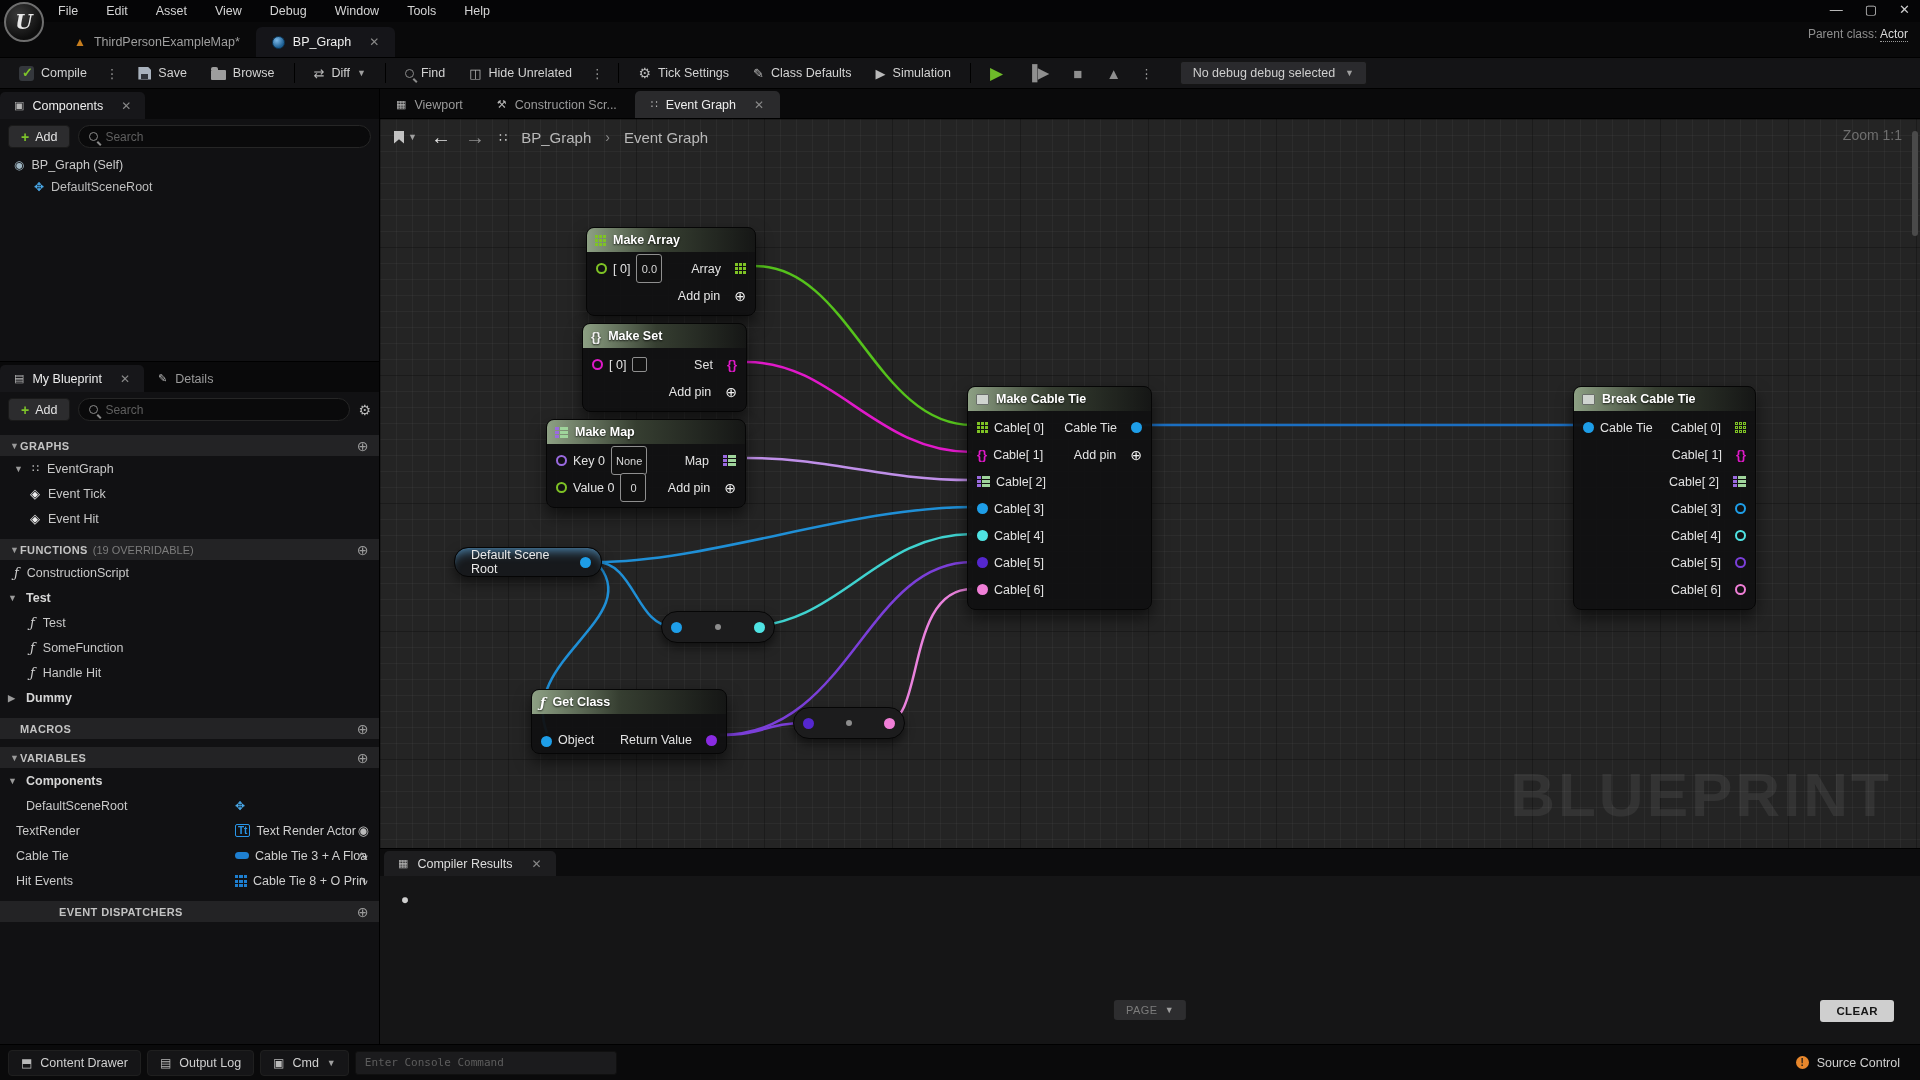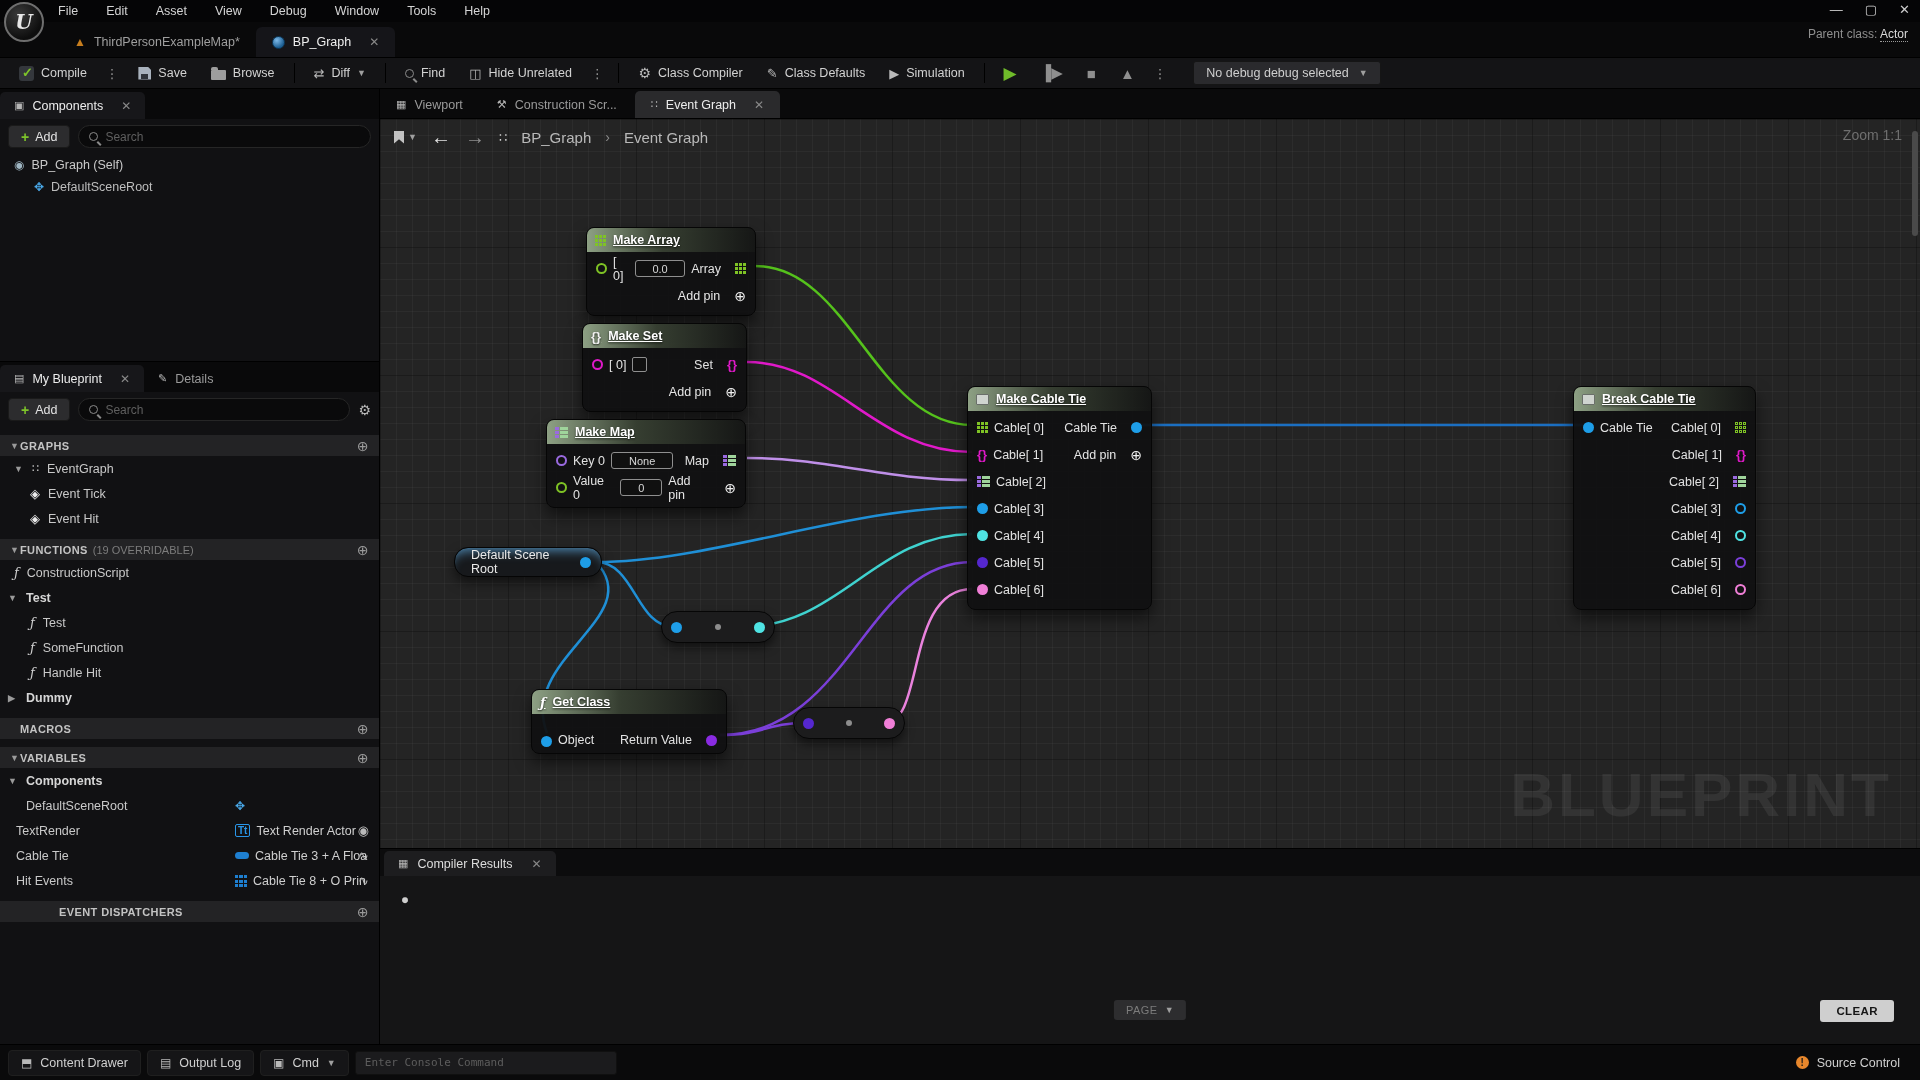--- a/index.html
+++ b/index.html
@@ -104,42 +104,42 @@
   .crumb-sep { color:#8a8a8a; font-size:14px; }
   .zoom-label { position:absolute; right:18px; top:8px; font-size:14px; color:#6f6f6f; z-index:30; }
   .watermark { position:absolute; right:28px; bottom:18px; font-size:62px; font-weight:bold; color:rgba(255,255,255,.07); letter-spacing:3px; z-index:1; }
   .v-scroll { position:absolute; right:2px; top:12px; width:6px; height:105px; background:#4a4a4a; border-radius:3px; z-index:40; }
 
   svg.wires { position:absolute; inset:0; z-index:2; pointer-events:none; }
 
   
   .node { position:absolute; z-index:5; background:rgba(17,17,18,.95); border:1px solid #060606; border-radius:8px; box-shadow:0 8px 16px rgba(0,0,0,.55); color:#e2e2e2; }
   .node-header { height:24px; display:flex; align-items:center; gap:7px; padding:0 8px; border-radius:7px 7px 0 0; font-weight:bold; font-size:12.5px; color:#fff; text-shadow:0 1px 2px rgba(0,0,0,.8);
-    background:linear-gradient(90deg, rgba(148,168,138,.95) 0%, rgba(84,99,74,.55) 45%, rgba(40,46,36,.18) 100%);text-decoration:underline; }
+    background:linear-gradient(90deg, rgba(148,168,138,.95) 0%, rgba(84,99,74,.55) 45%, rgba(40,46,36,.18) 100%); }
   .hdr-glyph { font-size:11px; color:#f2f2f2; font-weight:normal; }
   .hdr-struct { width:13px; height:11px; background:#cfd4cf; border:1px solid #6a6f6a; border-radius:1px; }
   .node-body { padding:3px 0 6px; }
   .prow { height:27px; display:flex; align-items:center; gap:6px; padding:0 9px; }
   .prow .right { margin-left:auto; display:flex; align-items:center; gap:14px; }
   .pin { width:11px; height:11px; border-radius:50%; flex:none; }
   .pin.solid-blue { background:#1e9ee8; } .pin.hollow-blue { border:2px solid #1e9ee8; }
   .pin.solid-cyan { background:#4fe3e3; } .pin.hollow-cyan { border:2px solid #4fe3e3; }
   .pin.solid-indigo { background:#5527cf; } .pin.hollow-indigo { border:2px solid #7b3fd9; }
   .pin.solid-pink { background:#f07fd7; } .pin.hollow-pink { border:2px solid #f07fd7; }
   .pin.solid-violet { background:#8a2be2; } .pin.hollow-violet { border:2px solid #9a6ae0; }
   .pin.hollow-green { border:2px solid #7fc325; }
   .pin.hollow-magenta { border:2px solid #e019c9; }
   .set-glyph { color:#e019c9; font-weight:bold; font-size:13px; }
   .grid-glyph { display:inline-grid; grid-template-columns:repeat(3,3px); grid-auto-rows:3px; gap:1px; }
   .grid-glyph i { background:#7fc325; }
   .grid-glyph.hollow i { background:transparent; outline:1px solid #7fc325; outline-offset:-1px; }
   .map-glyph { display:inline-grid; grid-template-columns:4px 8px; grid-auto-rows:3px; gap:1px; }
   .map-glyph i:nth-child(odd) { background:#9a6ae0; }
   .map-glyph i:nth-child(even) { background:#9fd49b; }
-  .pin-field { min-width:26px; height:17px; border:1px solid #8f8f8f; border-radius:3px; background:#101010; color:#d8d8d8; font-size:11px; display:flex; align-items:center; justify-content:center; padding:0 17px; }
+  .pin-field { min-width:26px; height:29px; border:1px solid #8f8f8f; border-radius:3px; background:#101010; color:#d8d8d8; font-size:11px; display:flex; align-items:center; justify-content:center; padding:0 4px; }
   .pin-check { width:15px; height:15px; border:1px solid #8f8f8f; border-radius:2px; background:#101010; }
   .addpin { color:#e6e6e6; }
   .addpin .oplus { font-size:14px; color:#f0f0f0; }
   .dsr-node { position:absolute; z-index:5; height:30px; border-radius:14px; background:#17191c; border:1px solid #050505; box-shadow:0 6px 12px rgba(0,0,0,.5), inset 0 10px 12px -8px rgba(90,160,210,.9); display:flex; align-items:center; gap:8px; padding:0 10px 0 16px; color:#eaeaea; font-size:12.5px; }
   .reroute { position:absolute; z-index:5; height:32px; border-radius:16px; background:#1c1c1d; border:1px solid #060606; box-shadow:0 5px 10px rgba(0,0,0,.5); display:flex; align-items:center; justify-content:space-between; padding:0 9px; }
   .reroute .dot { width:6px; height:6px; border-radius:50%; background:#8d8d8d; }
 
   
   .compiler { position:absolute; left:0; top:759px; width:1540px; height:196px; background:#151516; border-top:1px solid #000; }
   .compiler-tabs { height:27px; background:#0c0c0d; display:flex; align-items:flex-end; }
@@ -220,21 +220,21 @@
     <span>Find</span>
   </div>
   <div class="tb-item">
     <span class="icon-generic">◫</span>
     <span>Hide Unrelated</span>
   </div>
   <span class="tb-dots">⋮</span>
   <div class="tb-sep"></div>
   <div class="tb-item">
     <span class="icon-gear">⚙</span>
-    <span>Class Compiler</span>
+    <span>Tick Settings</span>
   </div>
   <div class="tb-item">
     <span class="icon-pencil">✎</span>
     <span>Class Defaults</span>
   </div>
   <div class="tb-item">
     <span class="icon-generic">▶</span>
     <span>Simulation</span>
   </div>
   <div class="tb-sep"></div>

